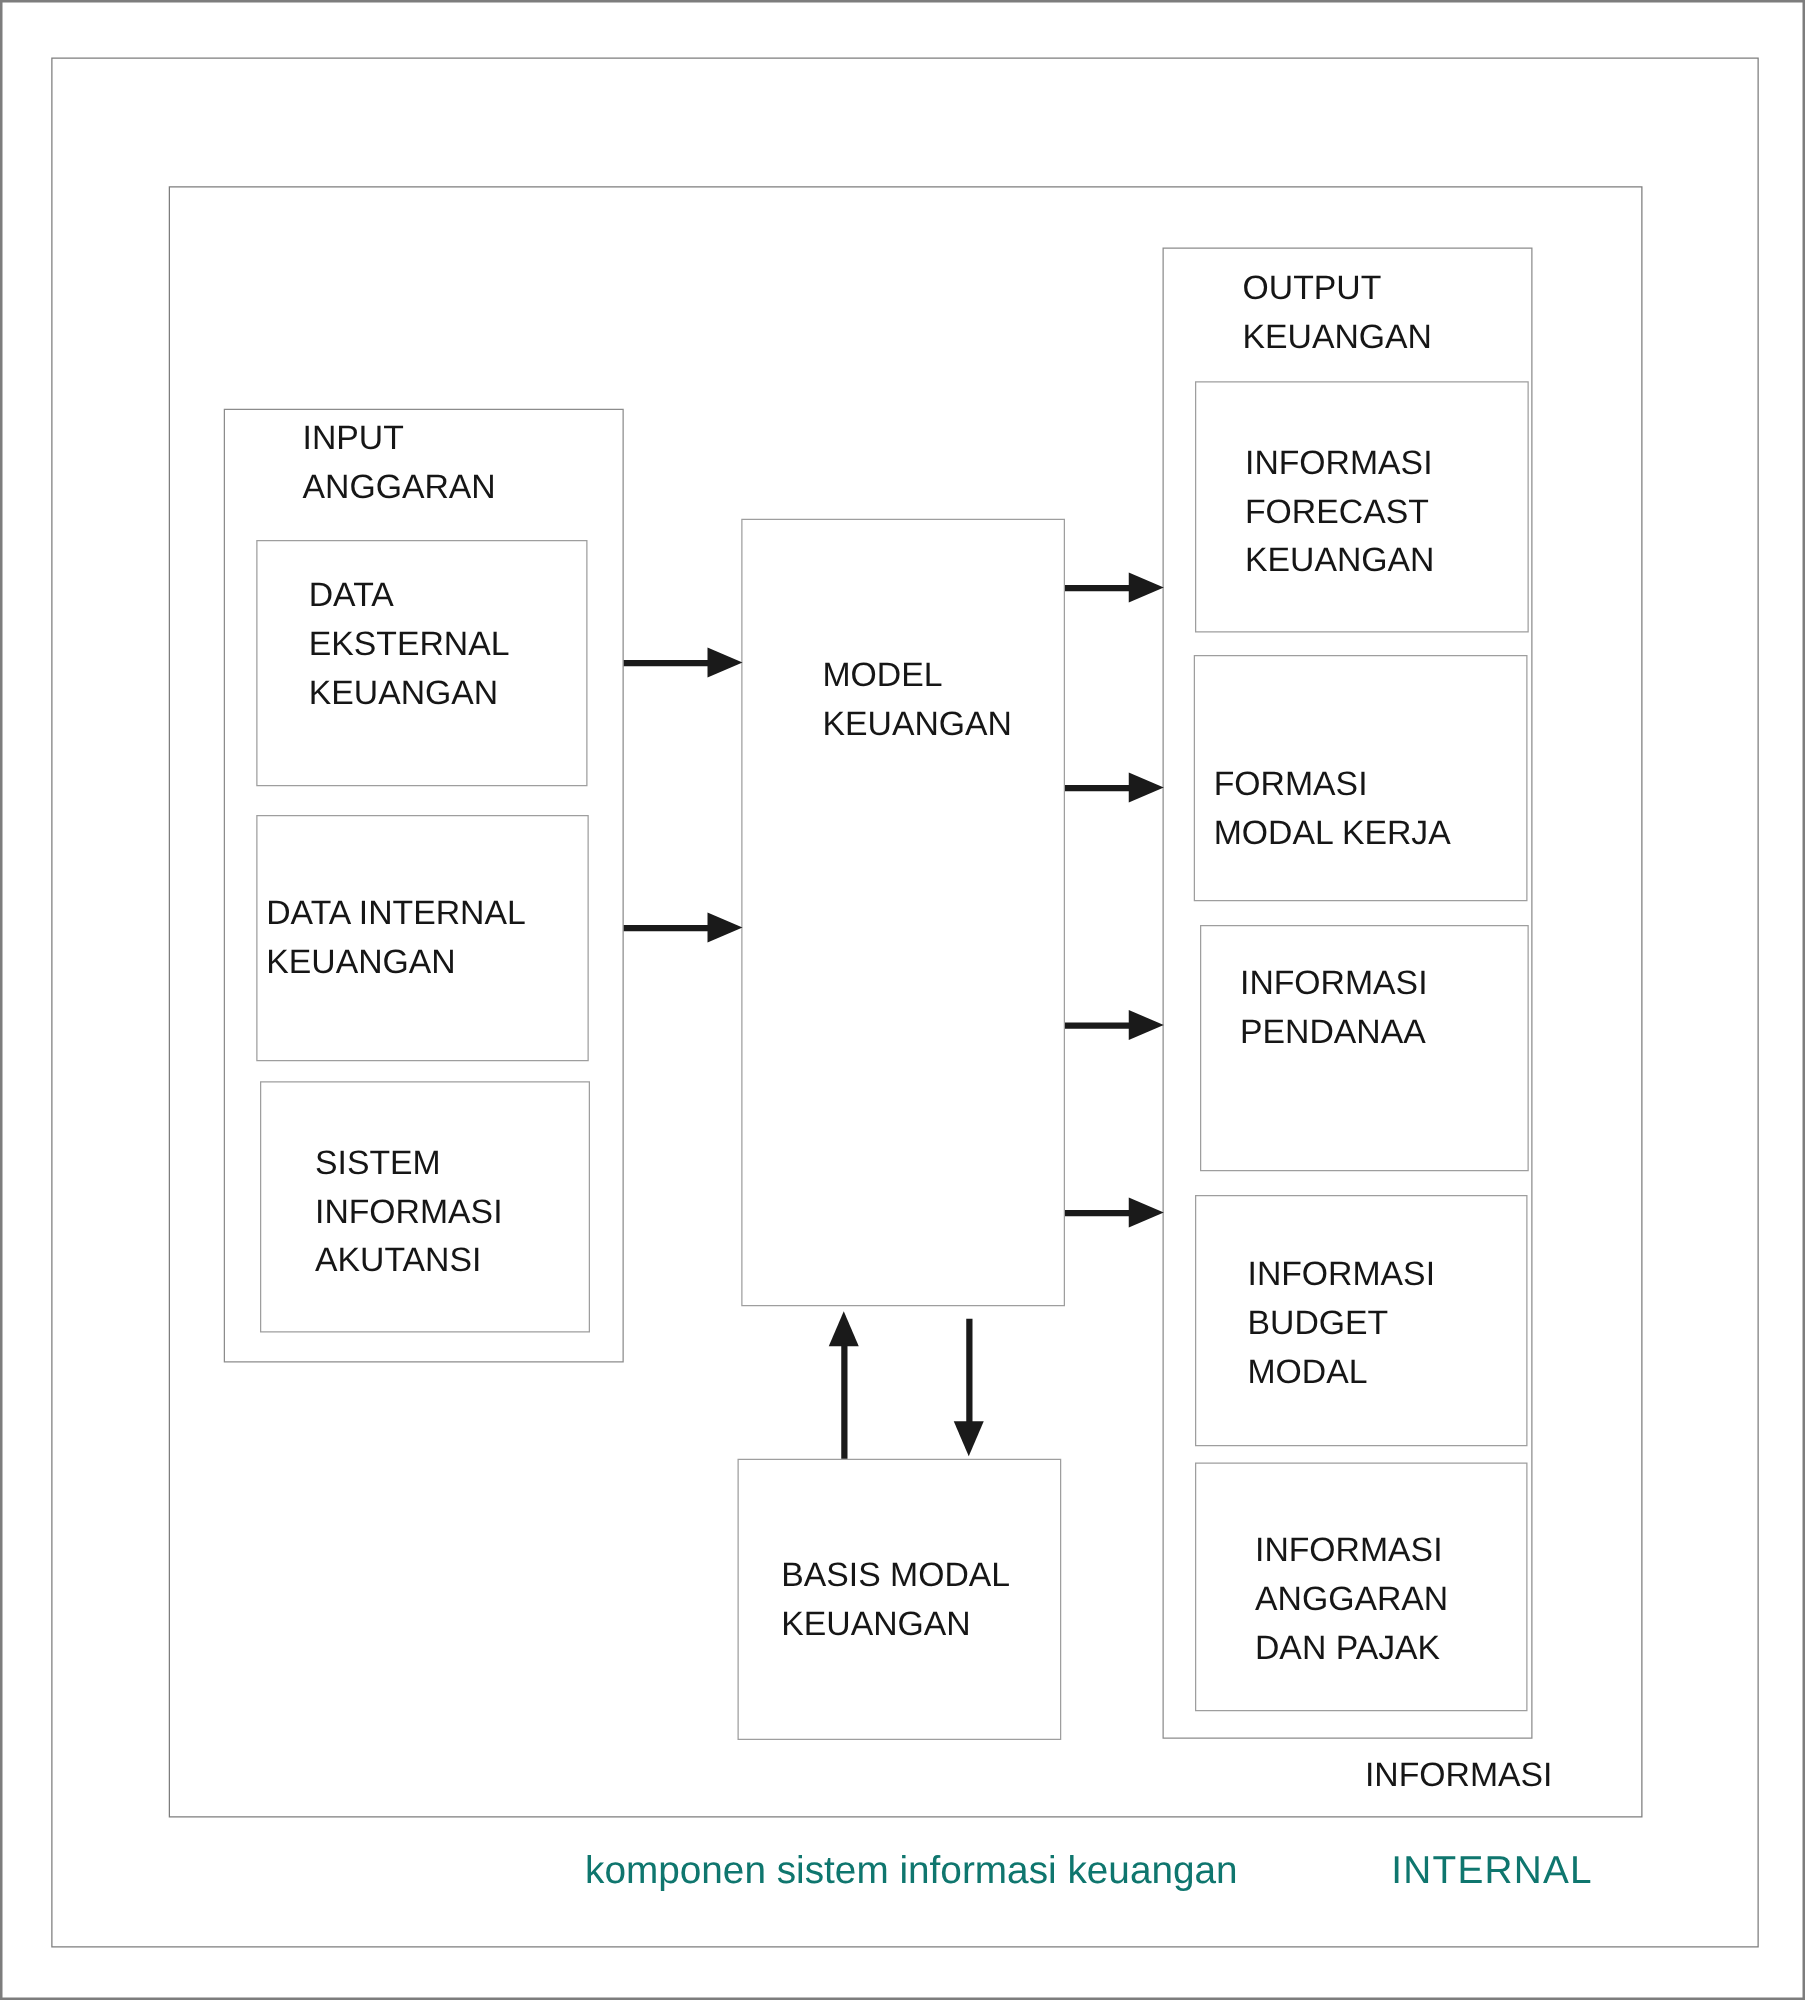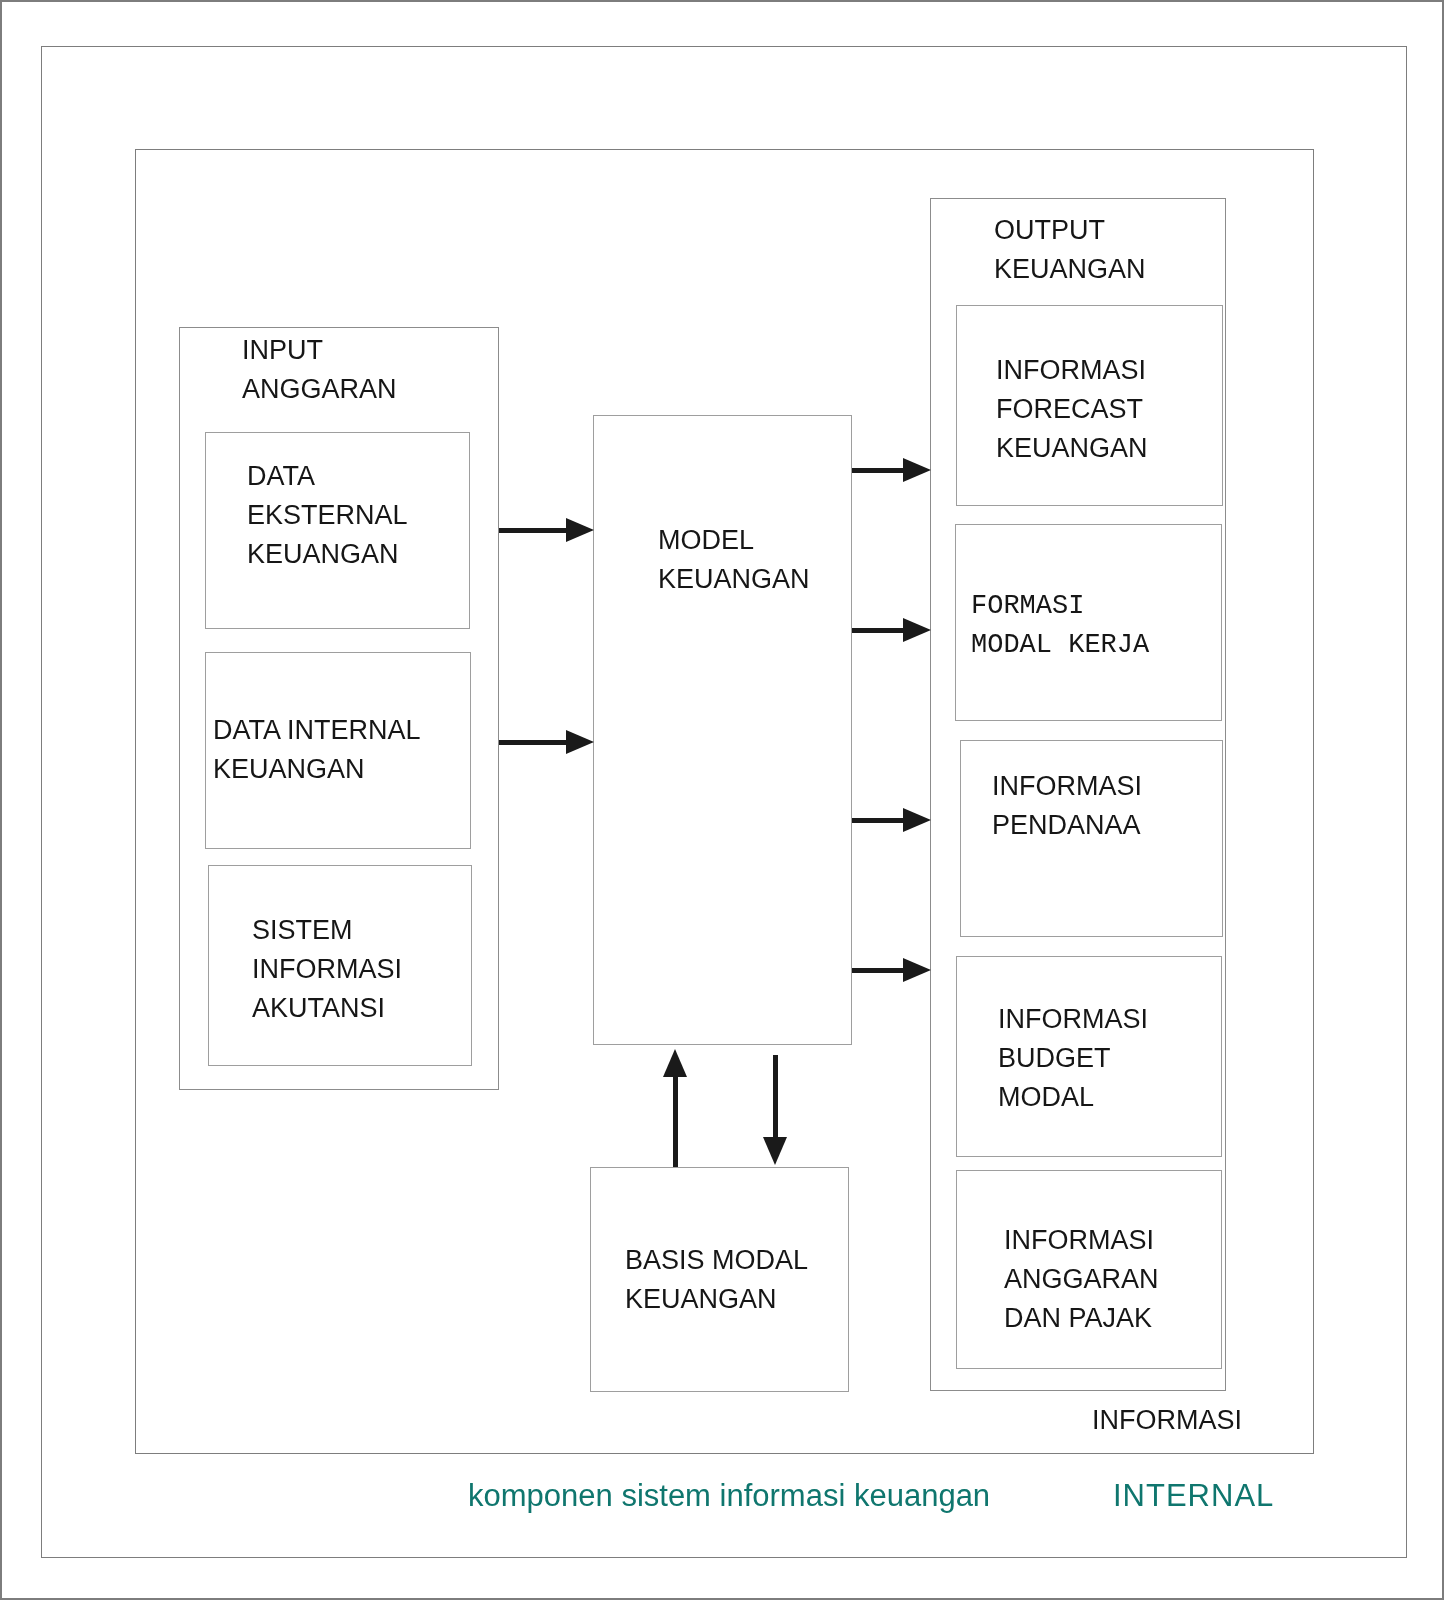--- a/index.html
+++ b/index.html
@@ -120,21 +120,21 @@
   <div class="group" style="left:928px; top:196px; width:296px; height:1193px;"></div>
   <div class="lbl" style="left:992px; top:209px;">OUTPUT
 KEUANGAN</div>
 
   <div class="box" style="left:954px; top:303px; width:267px; height:201px;"></div>
   <div class="lbl" style="left:994px; top:349px;">INFORMASI
 FORECAST
 KEUANGAN</div>
 
   <div class="box" style="left:953px; top:522px; width:267px; height:197px;"></div>
-  <div class="lbl" style="left:969px; top:585px;font-family:Liberation Mono, monospace;">FORMASI
+  <div class="lbl" style="left:969px; top:606px;">FORMASI
 MODAL KERJA</div>
 
   <div class="box" style="left:958px; top:738px; width:263px; height:197px;"></div>
   <div class="lbl" style="left:990px; top:765px;">INFORMASI
 PENDANAA</div>
 
   <div class="box" style="left:954px; top:954px; width:266px; height:201px;"></div>
   <div class="lbl" style="left:996px; top:998px;">INFORMASI
 BUDGET
 MODAL</div>

